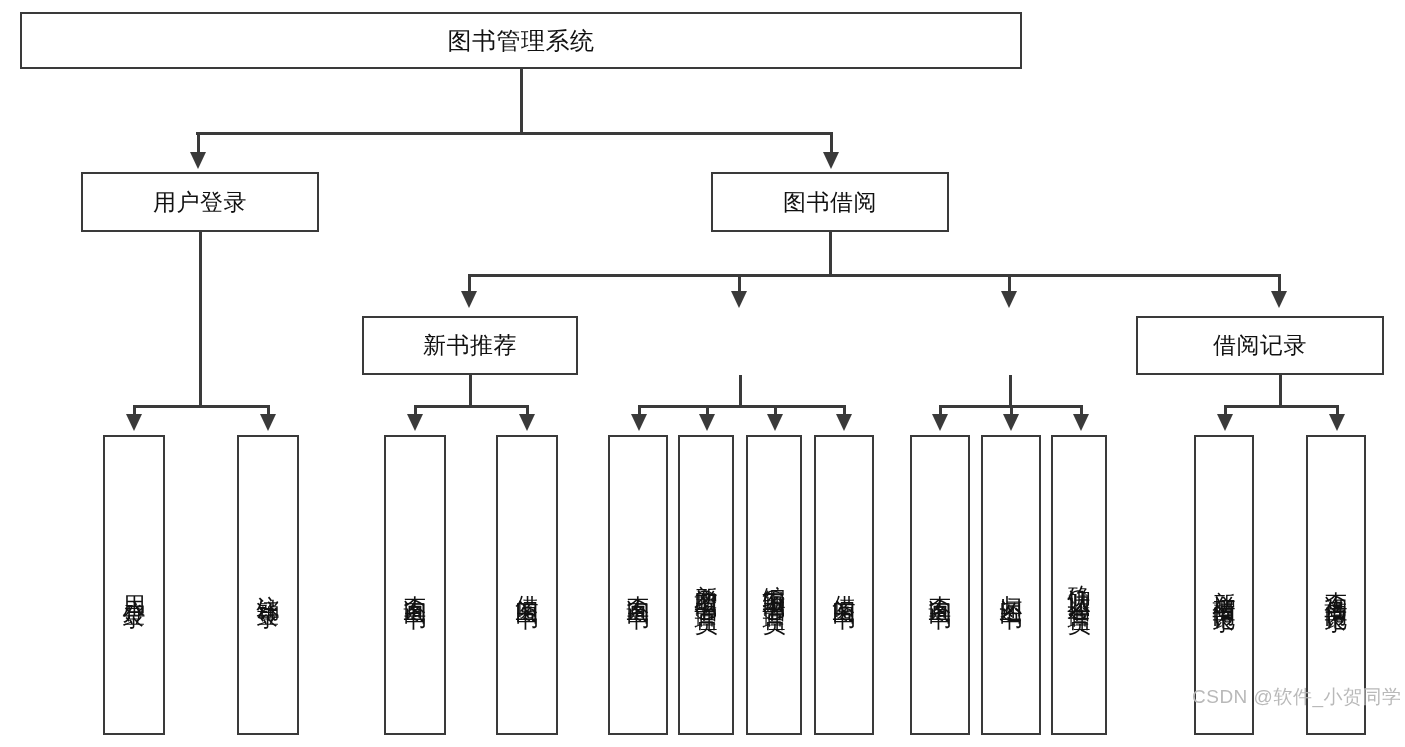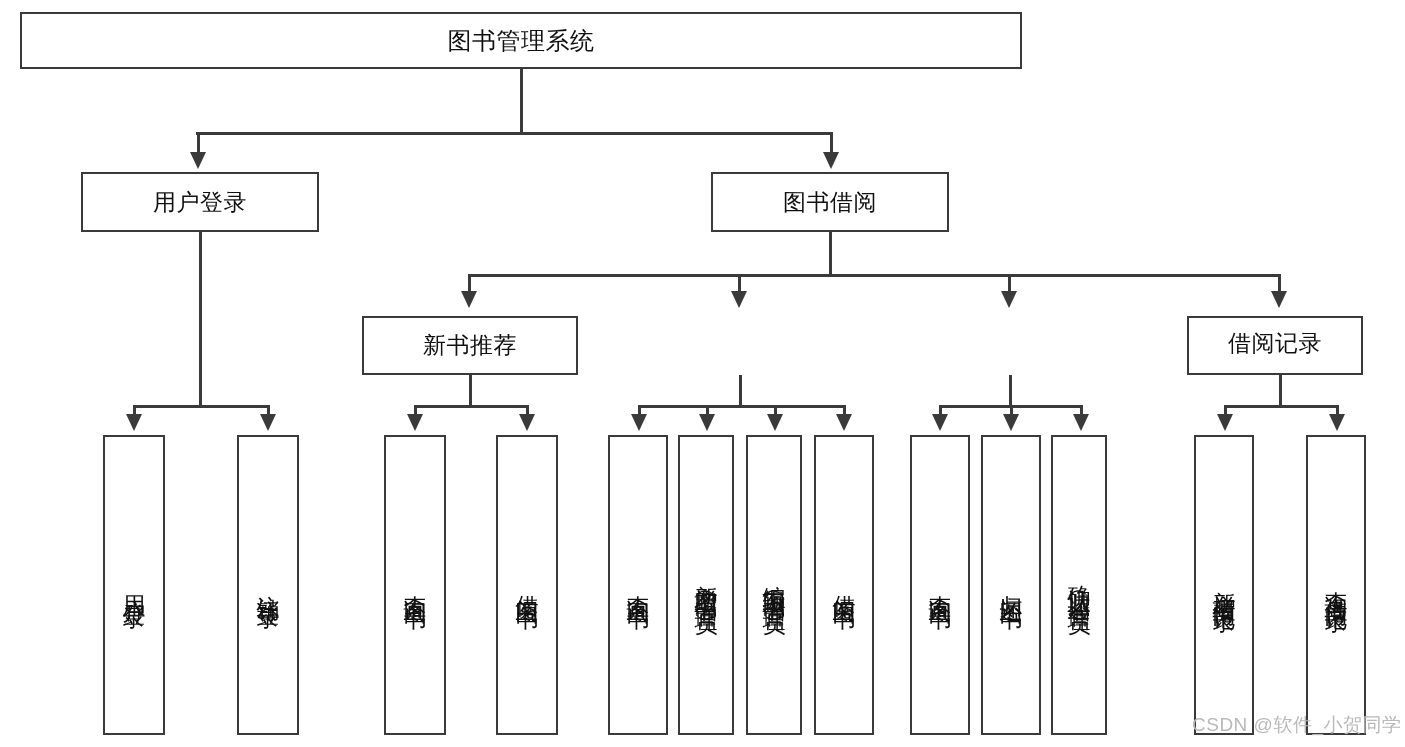--- a/index.html
+++ b/index.html
@@ -128,21 +128,21 @@
   <div class="ln v" style="left:738px; top:274px; height:20px;"></div>
   <div class="arrow" style="left:731px; top:291px;"></div>
   <div class="ln v" style="left:1008px; top:274px; height:20px;"></div>
   <div class="arrow" style="left:1001px; top:291px;"></div>
   <div class="ln v" style="left:1278px; top:274px; height:20px;"></div>
   <div class="arrow" style="left:1271px; top:291px;"></div>
 
   <div class="node horiz" id="node-new-book" style="left:362px; top:316px; width:216px; height:59px;">
     <span class="node-label">新书推荐</span>
   </div>
-  <div class="node horiz" id="node-borrow-record" style="left:1187px; top:316px; width:176px; height:59px;font-family:Liberation Mono, monospace;">
+  <div class="node horiz" id="node-borrow-record" style="left:1136px; top:316px; width:248px; height:59px;">
     <span class="node-label">借阅记录</span>
   </div>
 
   <div class="ln v" style="left:469px; top:375px; height:30px;"></div>
   <div class="ln h" style="left:414px; top:405px; width:114px;"></div>
   <div class="ln v" style="left:414px; top:405px; height:12px;"></div>
   <div class="arrow" style="left:407px; top:414px;"></div>
   <div class="ln v" style="left:526px; top:405px; height:12px;"></div>
   <div class="arrow" style="left:519px; top:414px;"></div>
 
@@ -210,15 +210,15 @@
     <span class="node-label">确认归还（管理员）</span>
   </div>
 
   <div class="node vert" style="left:1194px; top:435px; width:60px; height:300px;">
     <span class="node-label">新增借阅记录</span>
   </div>
   <div class="node vert" style="left:1306px; top:435px; width:60px; height:300px;">
     <span class="node-label">查询借阅记录</span>
   </div>
 
-  <div id="watermark" style="left:1192px; top:712px;text-align:right;">CSDN @软件_小贺同学</div>
+  <div id="watermark" style="left:1192px; top:684px;text-align:right;">CSDN @软件_小贺同学</div>
 
 </div>
 
 </body></html>

